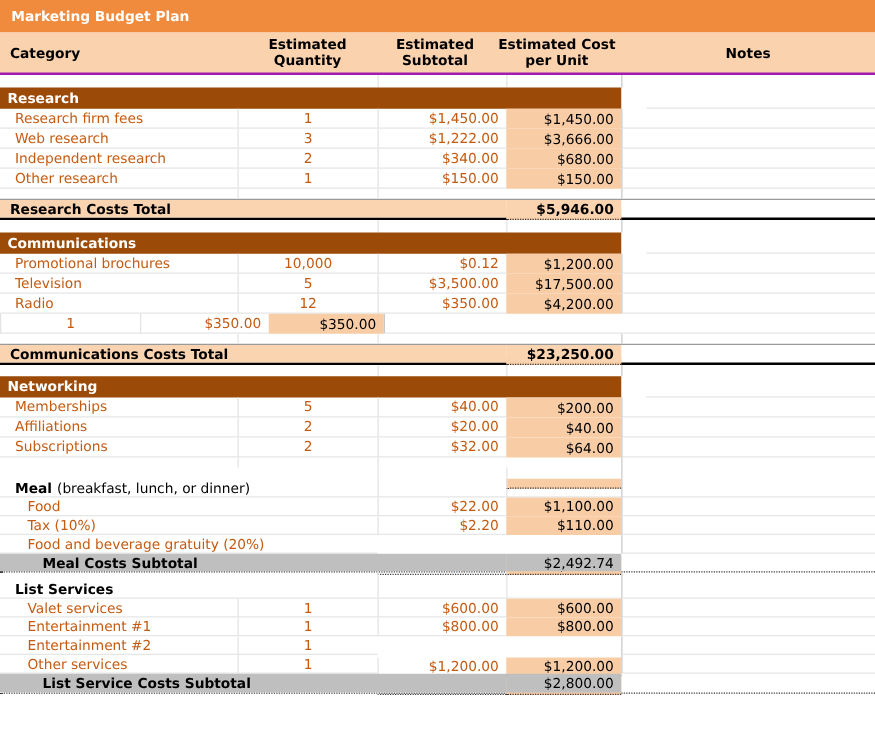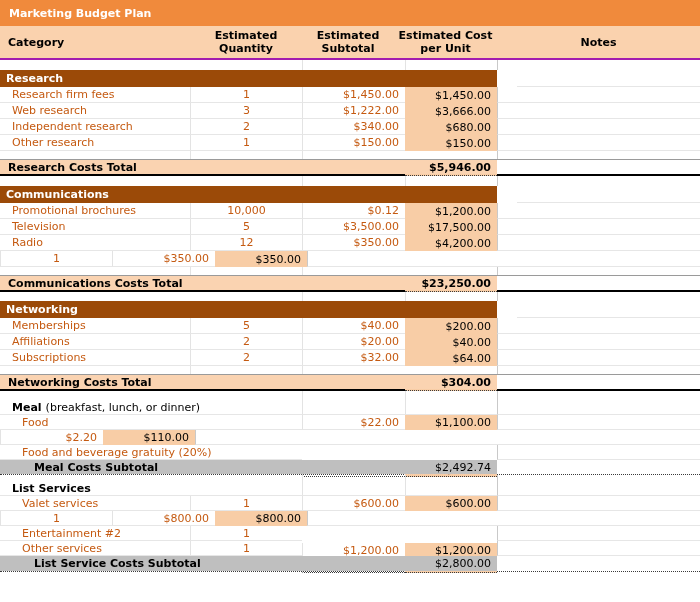--- a/index.html
+++ b/index.html
@@ -222,25 +222,20 @@
     <div class="cell c-sub peach">$64.00</div>
     <div class="cell c-notes gl"></div>
   </div>
   <div class="row h8">
     <div class="cell c-cat"></div>
       <div class="cell c-qty"></div>
       <div class="cell c-cost"></div>
     <div class="cell c-sub peach dotb"></div>
       <div class="cell c-notes"></div>
   </div>
-  <div class="trow">
-    <div class="tl">Networking Costs Total</div>
-    <div class="tv">$304.00</div>
-    <div class="tn"></div>
-  </div>
 
   <div class="gaprow g9">
       <div class="s1"></div>
       <div class="s2"></div>
       <div class="s3"></div>
       <div class="s4"></div>
     </div>
 
 
 
@@ -254,20 +249,21 @@
     <div class="cell c-notes gl"></div>
   </div>
 
   <div class="row h15">
     <div class="cell c-catqty gl oj">Food</div>
     <div class="cell c-cost gl oj">$22.00</div>
     <div class="cell c-sub peach">$1,100.00</div>
     <div class="cell c-notes gl"></div>
   </div>
   <div class="row h15">
+    <div class="cell c-catqty gl oj">Tax (10%)</div>
     <div class="cell c-cost gl oj">$2.20</div>
     <div class="cell c-sub peach">$110.00</div>
     <div class="cell c-notes gl"></div>
   </div>
   <div class="row h15">
     <div class="cell c-catqty gl oj">Food and beverage gratuity (20%)</div>
     <div class="cell c-cost gl oj dotb">$4.84</div>
     <div class="cell c-sub peach dotb">$242.00</div>
     <div class="cell c-notes gl"></div>
   </div>
@@ -293,20 +289,21 @@
   </div>
 
   <div class="row h15">
     <div class="cell c-cat gl oj" style="padding-left:22px;">Valet services</div>
     <div class="cell c-qty gl oj">1</div>
     <div class="cell c-cost gl oj">$600.00</div>
     <div class="cell c-sub peach">$600.00</div>
     <div class="cell c-notes gl"></div>
   </div>
   <div class="row h15">
+    <div class="cell c-cat gl oj" style="padding-left:22px;">Entertainment #1</div>
     <div class="cell c-qty gl oj">1</div>
     <div class="cell c-cost gl oj">$800.00</div>
     <div class="cell c-sub peach">$800.00</div>
     <div class="cell c-notes gl"></div>
   </div>
   <div class="row h15">
     <div class="cell c-cat gl oj" style="padding-left:22px;">Entertainment #2</div>
     <div class="cell c-qty gl oj">1</div>
     <div class="cell c-cost gl oj dotb">$1,200.00</div>
     <div class="cell c-sub peach dotb">$1,200.00</div>

